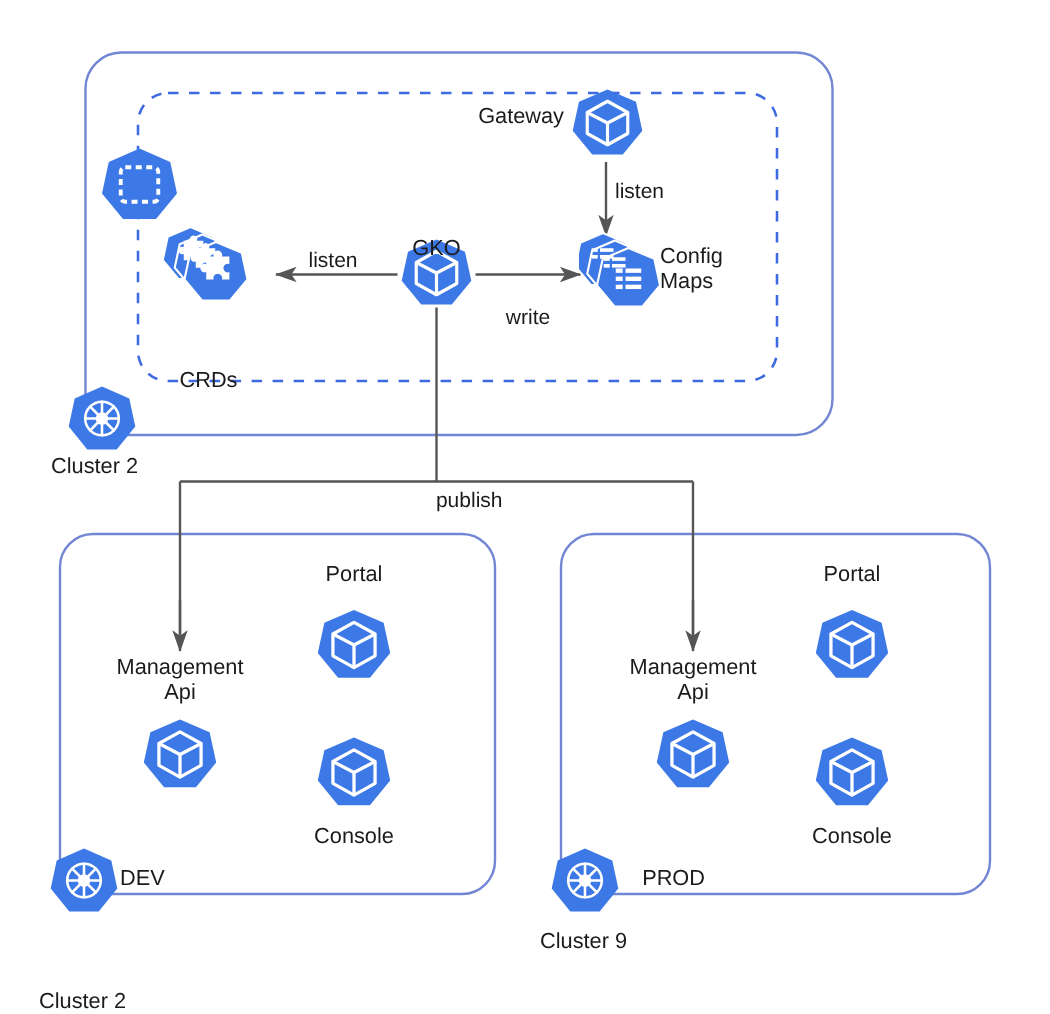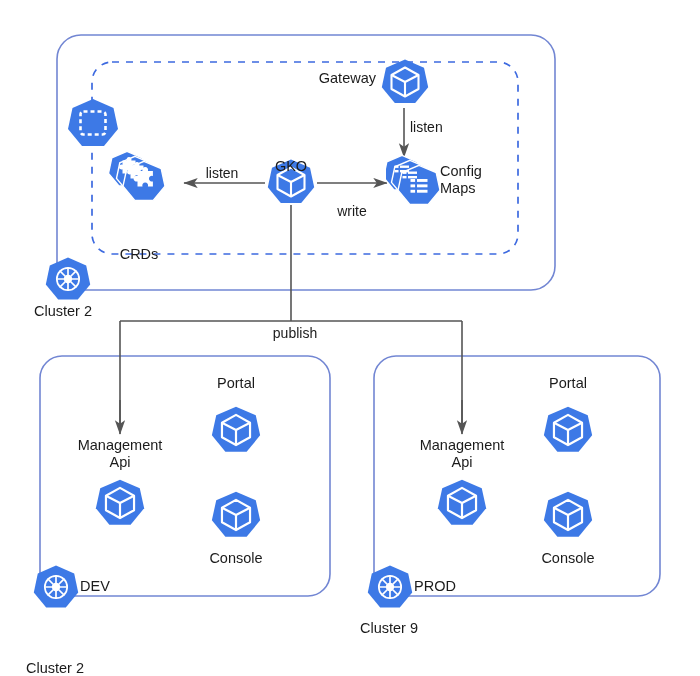--- a/index.html
+++ b/index.html
@@ -136,21 +136,21 @@
         <rect x="24.5" y="30.4" width="4.6" height="2.9"></rect>
           <rect x="31" y="30.4" width="10.5" height="2.9"></rect>
         <rect x="24.5" y="35.8" width="4.6" height="2.9"></rect>
           <rect x="31" y="35.8" width="10.5" height="2.9"></rect>
       </g>
     </svg>
   </div>
   <div class="lbl" style="left:440px;top:163px;width:80px;text-align:left;">Config
 Maps</div>
 
-  <div class="lbl small" style="left:255px;top:325px;width:80px;">publish</div>
+  <div class="lbl small" style="left:255px;top:325px;width:80px;text-align:right;">publish</div>
 
   <div class="lbl" style="left:62px;top:437px;width:116px;">Management
 Api</div>
   <div class="ico" style="left:94px;top:478px;">
     <svg width="52" height="52" viewBox="0 0 50 50">
       <path d="M25 1.6 L44 9.8 L48.2 29.2 L35.2 45 L14.8 45 L1.8 29.2 L6 9.8 Z" fill="#3d79e6"></path>
       <g fill="none" stroke="#ffffff" stroke-width="2.1" stroke-linejoin="round">
         <path d="M25 9.5 L38.5 17 L38.5 31 L25 38.5 L11.5 31 L11.5 17 Z"></path>
         <path d="M11.5 17 L25 24 L38.5 17"></path>
           <path d="M25 24 L25 38.5"></path>
@@ -249,16 +249,16 @@
           <line x1="24" y1="27.2" x2="24" y2="34.2"></line>
         <line x1="12.8" y1="23" x2="19.8" y2="23"></line>
           <line x1="28.2" y1="23" x2="35.2" y2="23"></line>
         <line x1="16.1" y1="15.1" x2="21" y2="20"></line>
           <line x1="27" y1="26" x2="31.9" y2="30.9"></line>
         <line x1="31.9" y1="15.1" x2="27" y2="20"></line>
           <line x1="21" y1="26" x2="16.1" y2="30.9"></line>
       </g>
     </svg>
   </div>
-  <div class="lbl" style="left:414px;top:578px;width:70px;text-align:left;">PROD</div>
+  <div class="lbl" style="left:400px;top:578px;width:70px;text-align:right;">PROD</div>
   <div class="lbl" style="left:360px;top:620px;width:110px;text-align:left;">Cluster 9</div>
 
 </div>
 
 </body></html>

